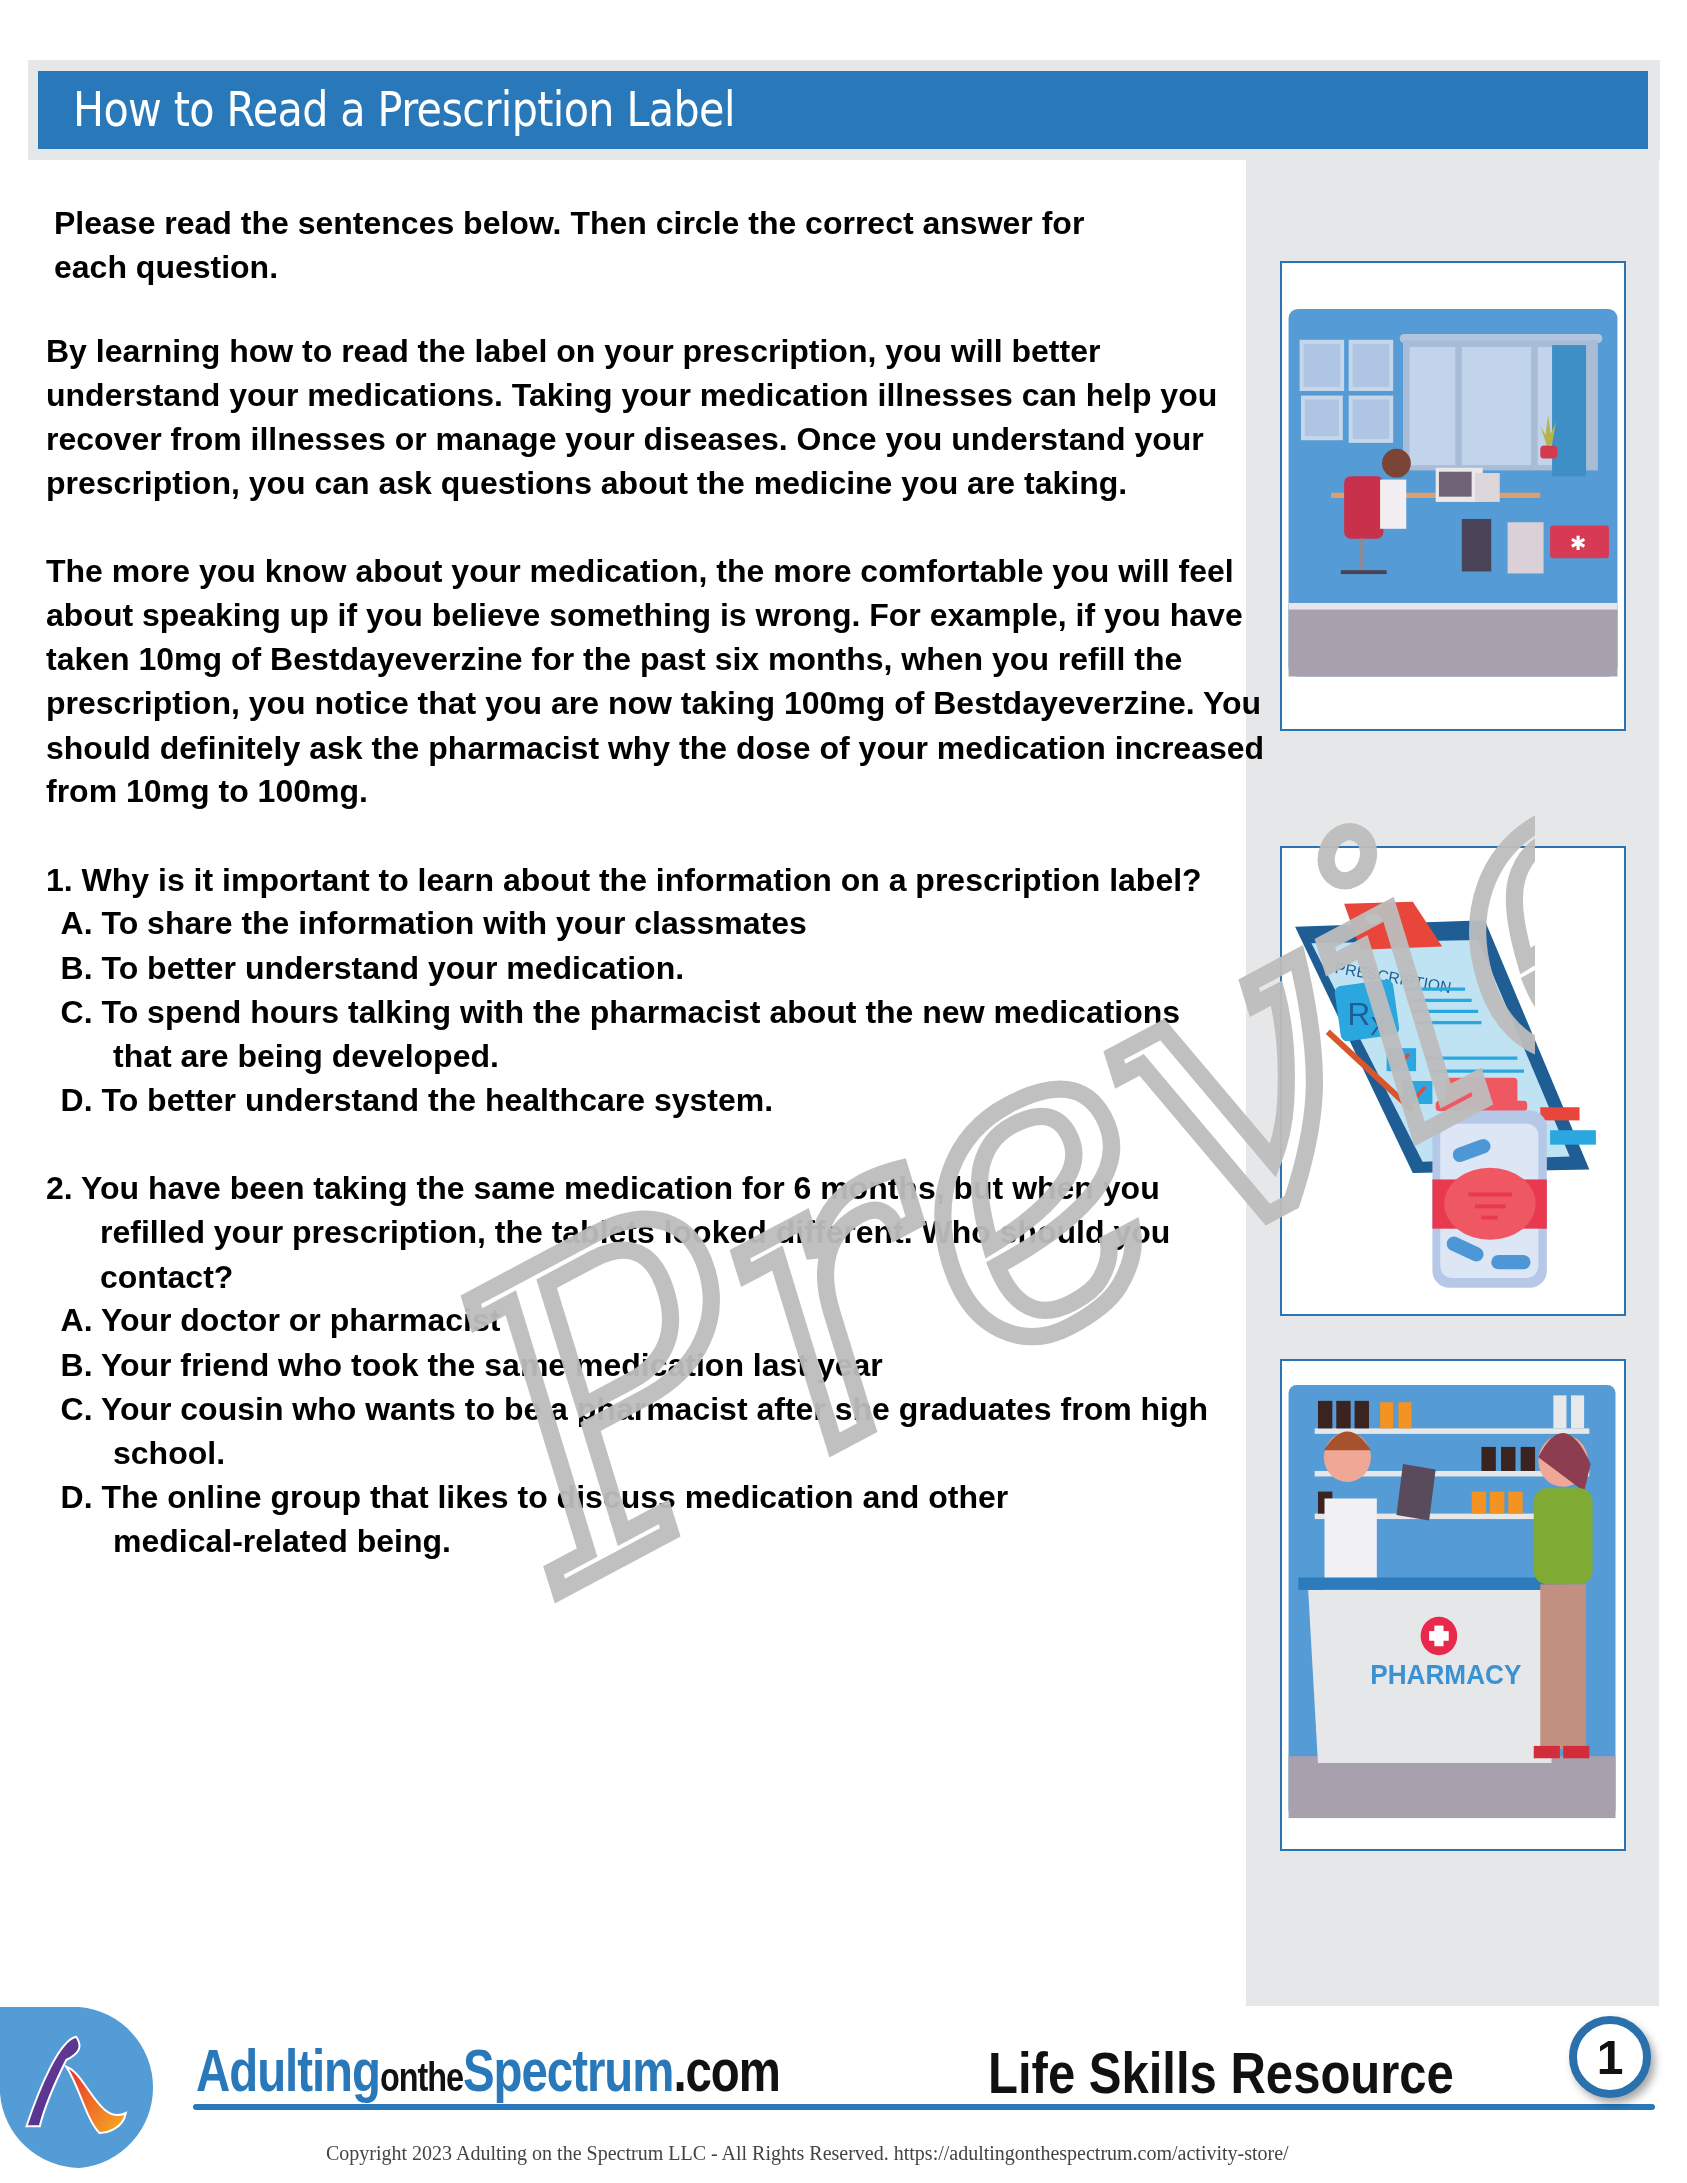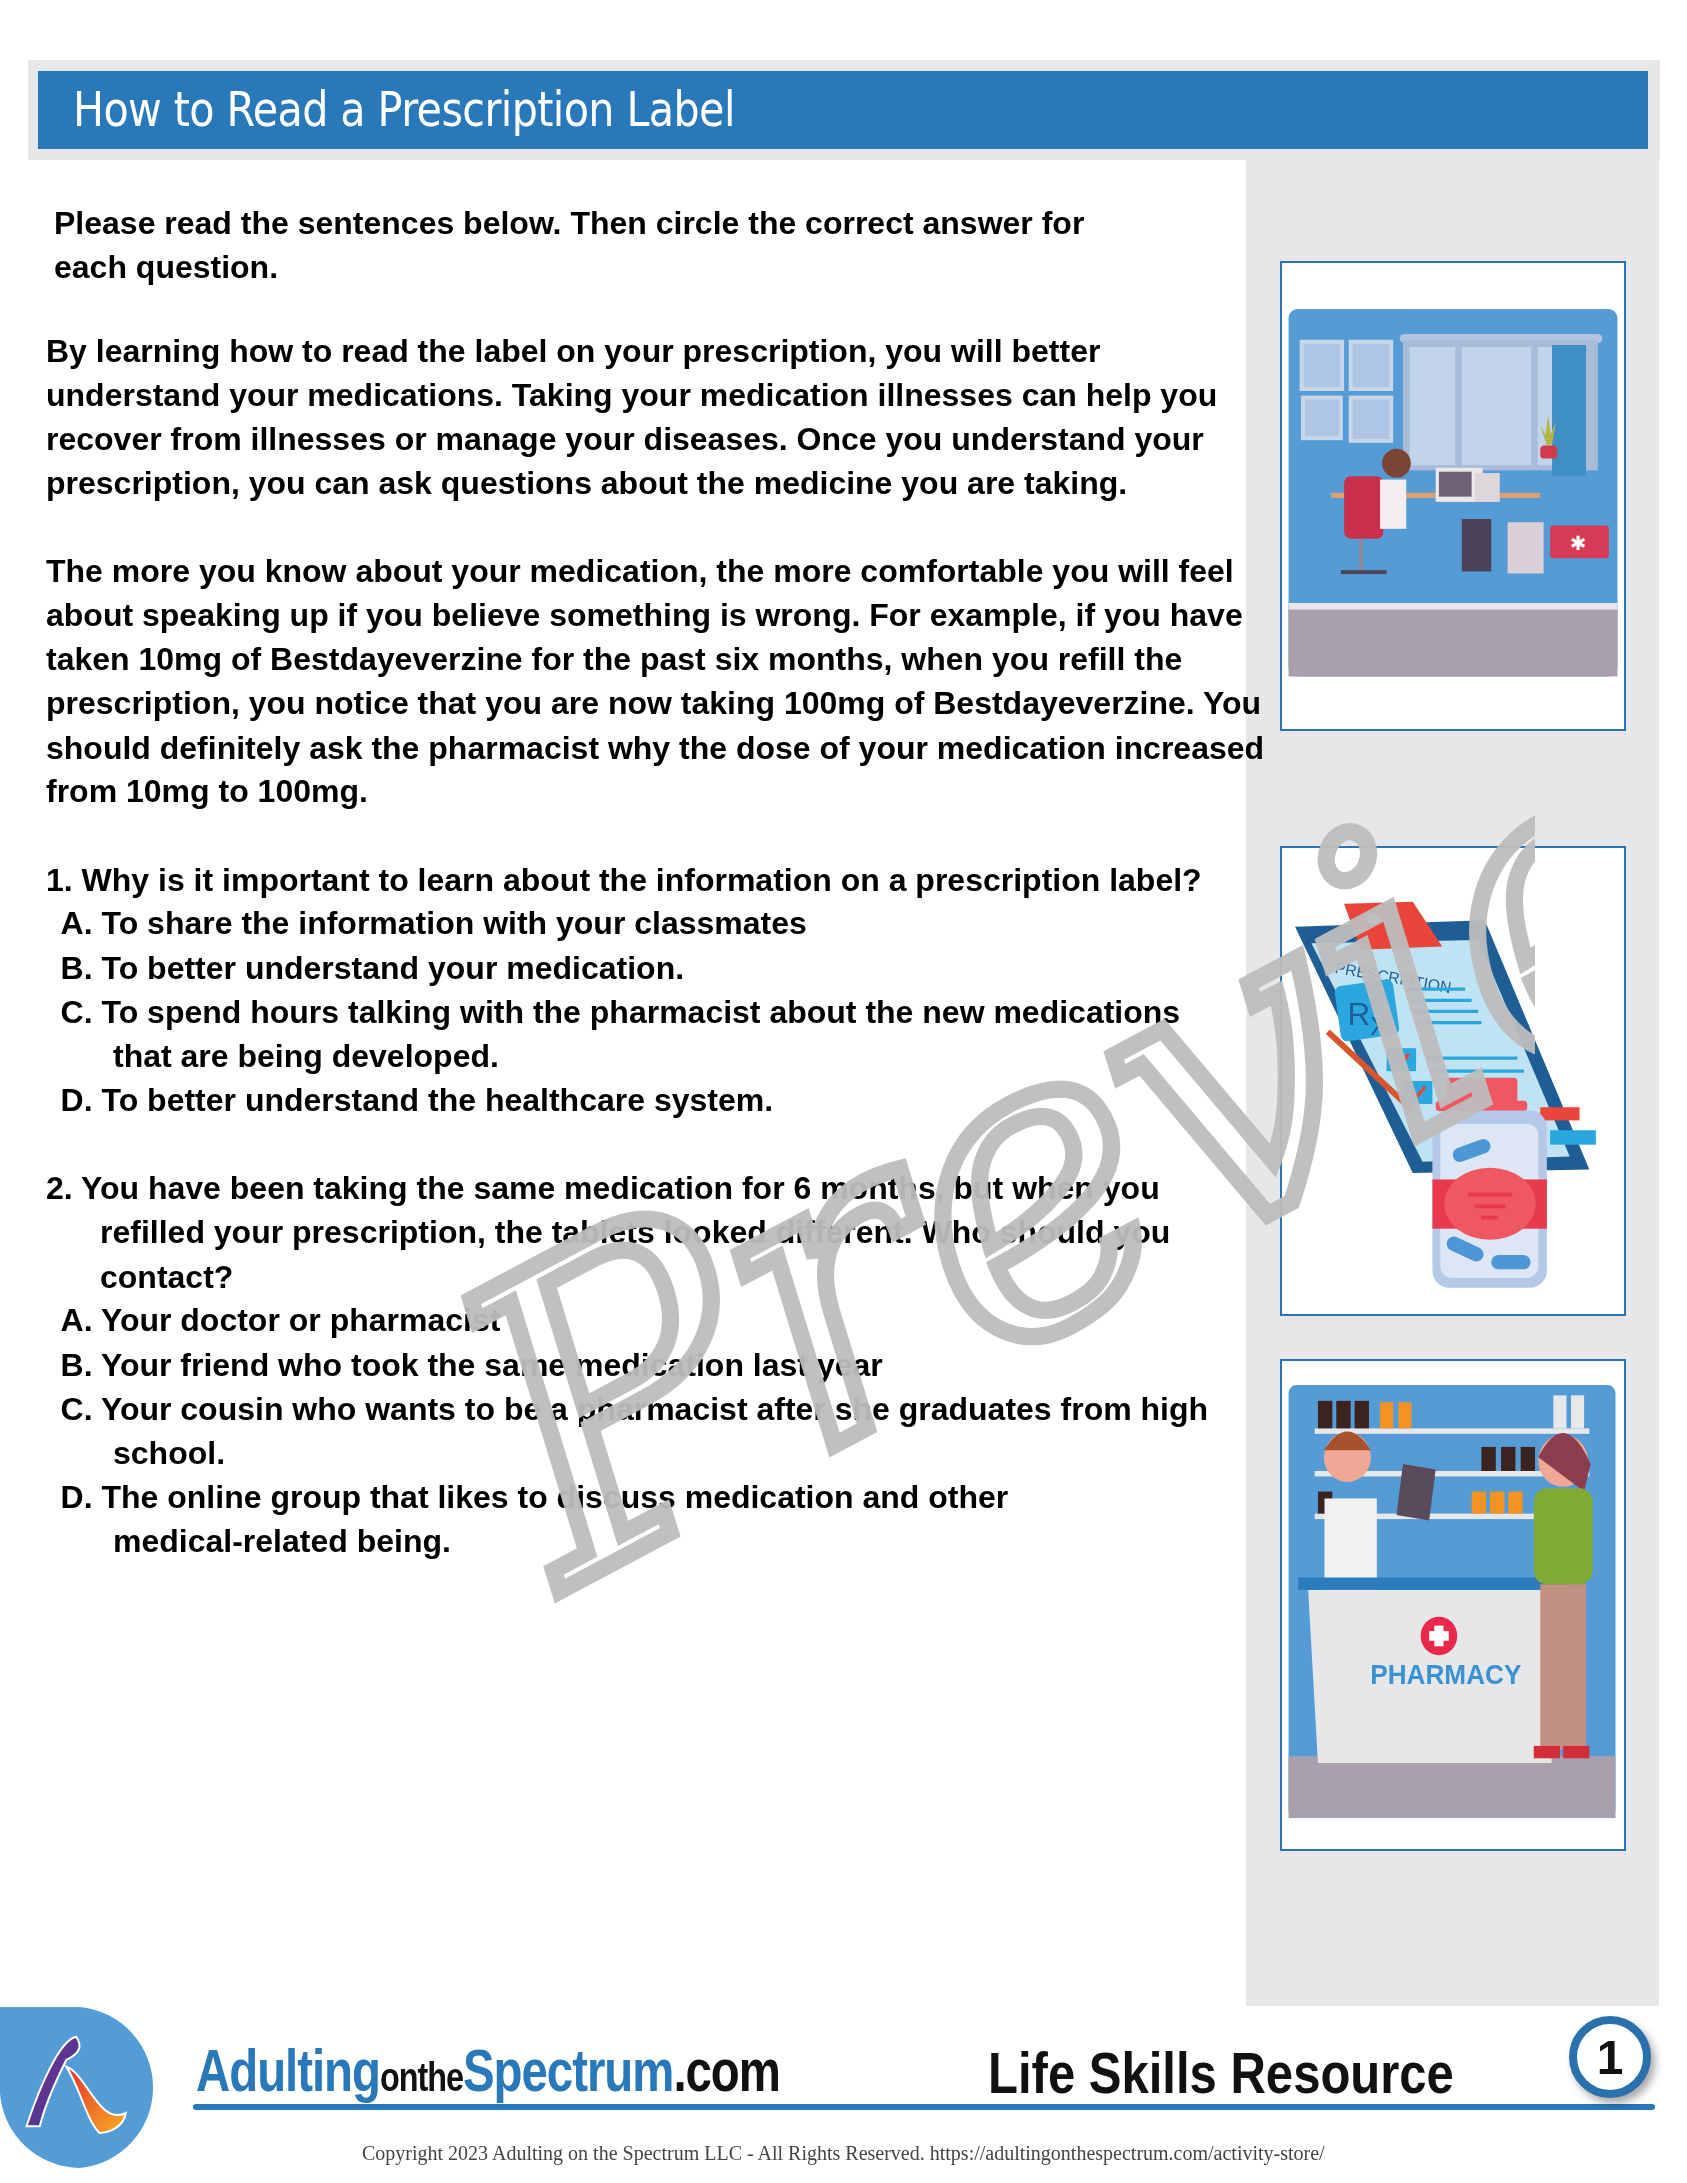--- a/index.html
+++ b/index.html
@@ -22,21 +22,21 @@
   .watermark { position: absolute; left: 278px; top: 516px; width: 1257px; height: 1257px; pointer-events: none; }
 
   .footer-logo { position: absolute; left: 0; top: 2007px; width: 161px; height: 161px; }
   .brand { position: absolute; left: 196px; top: 2041px; font-size: 60px; font-weight: bold; line-height: 60px; white-space: nowrap; transform: scaleX(0.79); transform-origin: left top; letter-spacing: -1.3px; }
   .brand .b { color: #2878ba; }
   .brand .s { font-size: 41px; color: #111; }
   .brand .k { color: #111; }
   .lsr { position: absolute; left: 988px; top: 2045px; font-size: 57px; font-weight: bold; line-height: 57px; white-space: nowrap; transform: scaleX(0.86); transform-origin: left top; color: #111; }
   .footer-line { position: absolute; left: 193px; top: 2104px; width: 1462px; height: 6px; border-radius: 3.3px; background: #2878ba; }
   .page-circle { position: absolute; left: 1569px; top: 2016px; width: 82px; height: 82px; border-radius: 50%; border: 8px solid #2a70ad; background: #fff; box-shadow: 4px 5.3px 8px rgba(0,0,0,0.35); display: flex; align-items: center; justify-content: center; font-size: 48px; font-weight: bold; color: #111; }
-  .copyright { position: absolute; left: 326px; top: 2142px; font-family: "Liberation Serif", serif; font-size: 20px; line-height: 22.5px; color: #444; white-space: nowrap; margin-left: 36px; }
+  .copyright { position: absolute; left: 326px; top: 2142px; font-family: "Liberation Serif", serif; font-size: 20px; line-height: 22.5px; color: #444; white-space: nowrap; }
 </style>
 </head>
 <body>
 
 <div class="title-band"></div>
 <div class="title-bar">
 </div>
 <div class="title-text">How to Read a Prescription Label</div>
 
 <div class="sidebar"></div>

